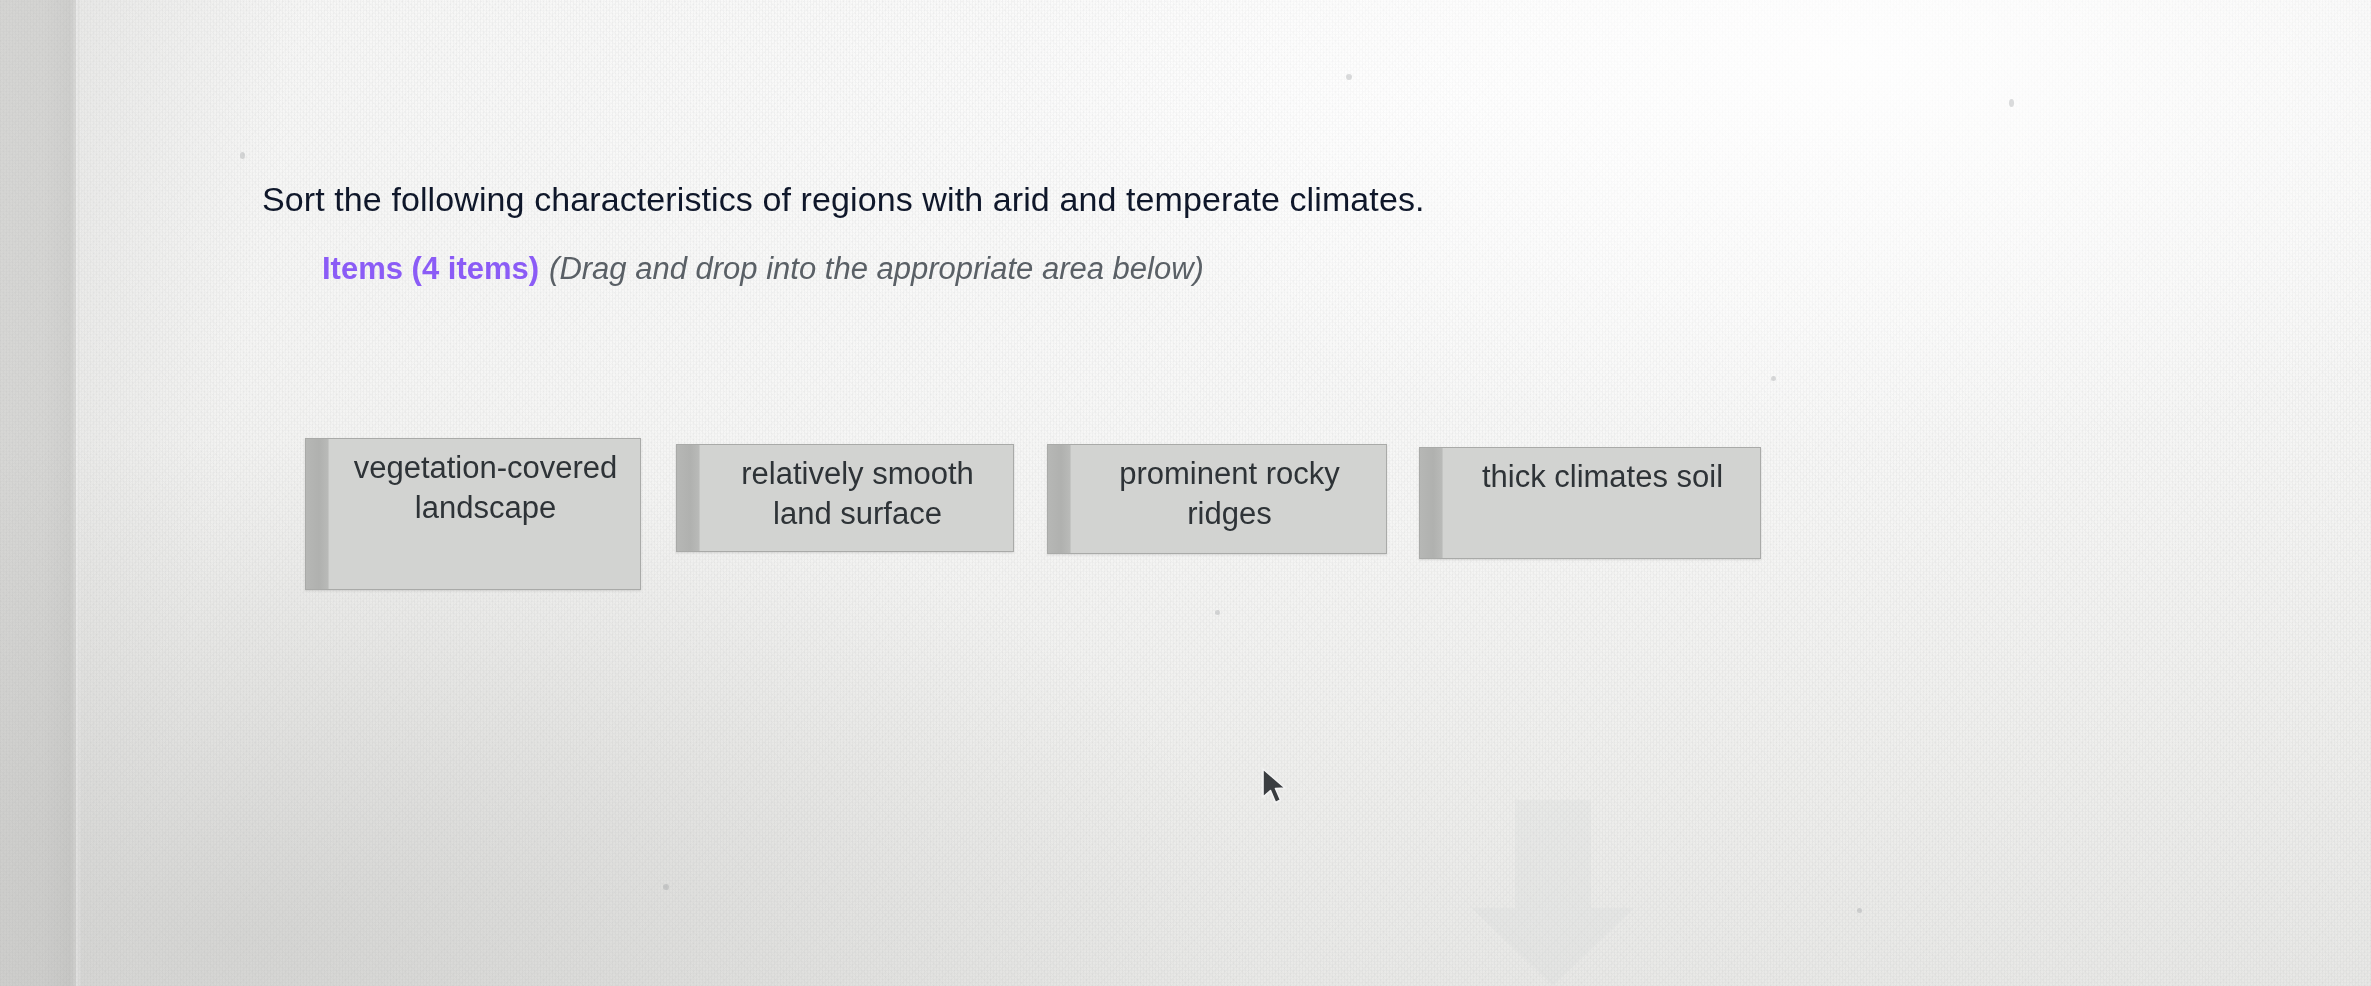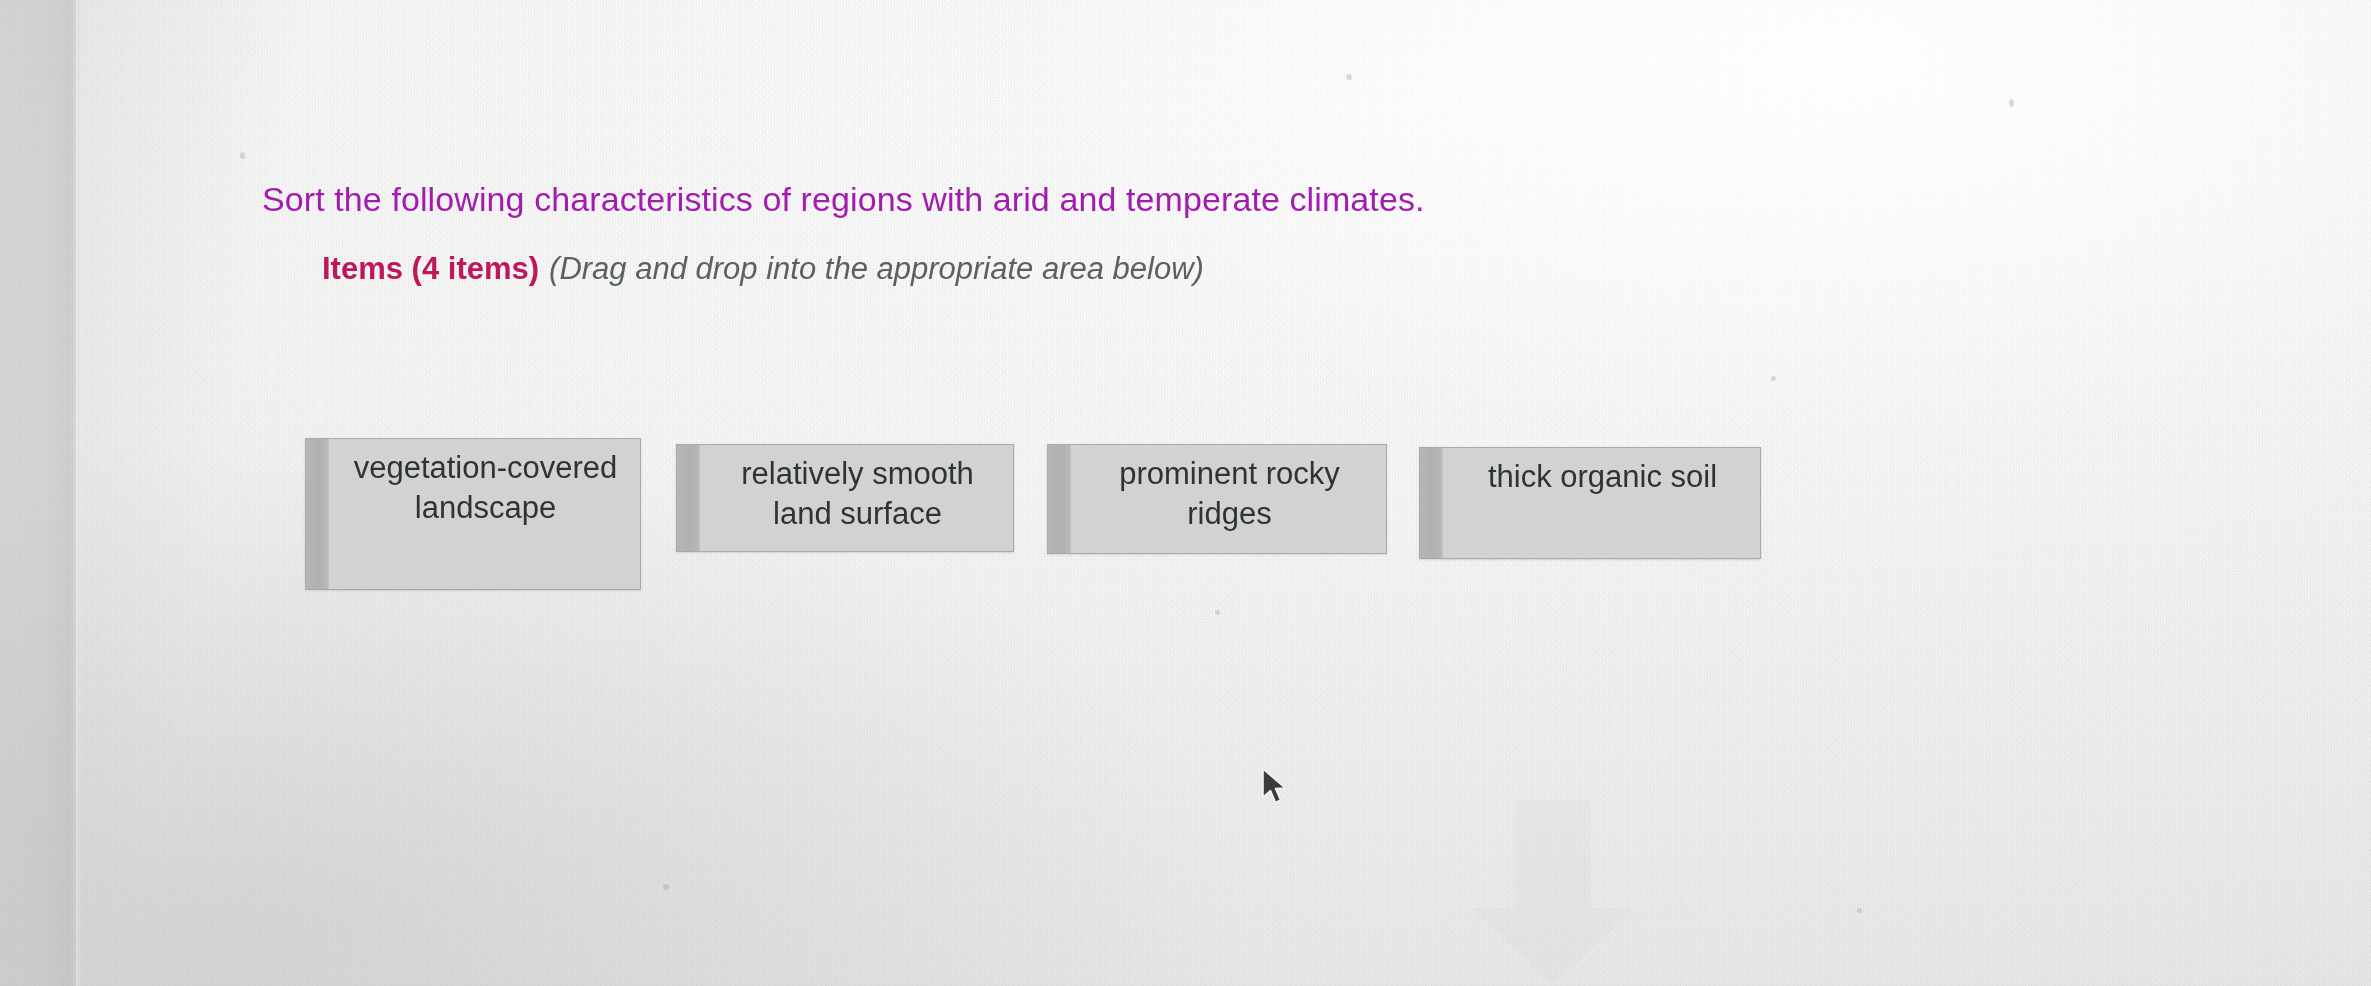--- a/index.html
+++ b/index.html
@@ -73,37 +73,37 @@
     pointer-events: none;
   }
 
   
   .prompt {
     position: absolute;
     left: 262px;
     top: 178px;
     font-size: 34px;
     line-height: 1.28;
-    color: #a21caf;
+    color: #0f172a;
     letter-spacing: 0.1px;
     white-space: nowrap;
   }
 
   .items-line {
     position: absolute;
     left: 322px;
     top: 249px;
     font-size: 31px;
     line-height: 1.28;
     color: #3b4045;
     white-space: nowrap;
   }
   .items-label {
     font-weight: bold;
-    color: #be185d;
+    color: #8b5cf6;
   }
   .items-hint {
     font-style: italic;
     color: #5a6066;
     margin-left: 10px;
     margin-top: 16px;
   }
 
   
   .card {
@@ -201,21 +201,21 @@
     <div class="card-body">relatively smooth land surface</div>
   </div>
 
   <div class="card" id="card-2">
     <div class="grip"></div>
     <div class="card-body">prominent rocky ridges</div>
   </div>
 
   <div class="card" id="card-3">
     <div class="grip"></div>
-    <div class="card-body">thick organic soil</div>
+    <div class="card-body">thick climates soil</div>
   </div>
 
   <div class="drop-arrow">
     <svg viewBox="0 0 170 186" width="170" height="186" aria-hidden="true">
       <polygon points="47,0 123,0 123,108 166,108 85,186 4,108 47,108" fill="#cfd3d4" opacity="0.55"></polygon>
     </svg>
   </div>
 
   <div class="cursor">
     <svg viewBox="0 0 26 38" width="26" height="38" aria-hidden="true">

